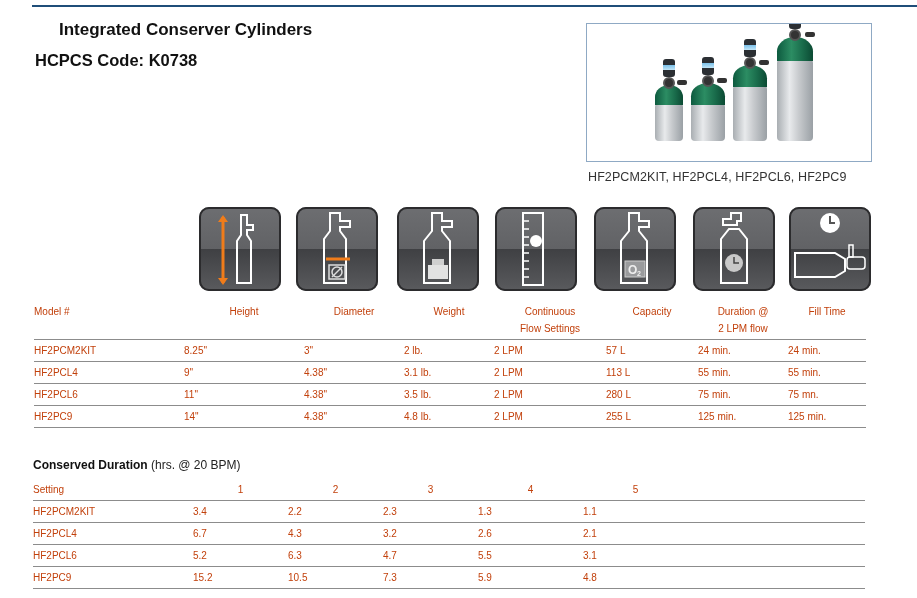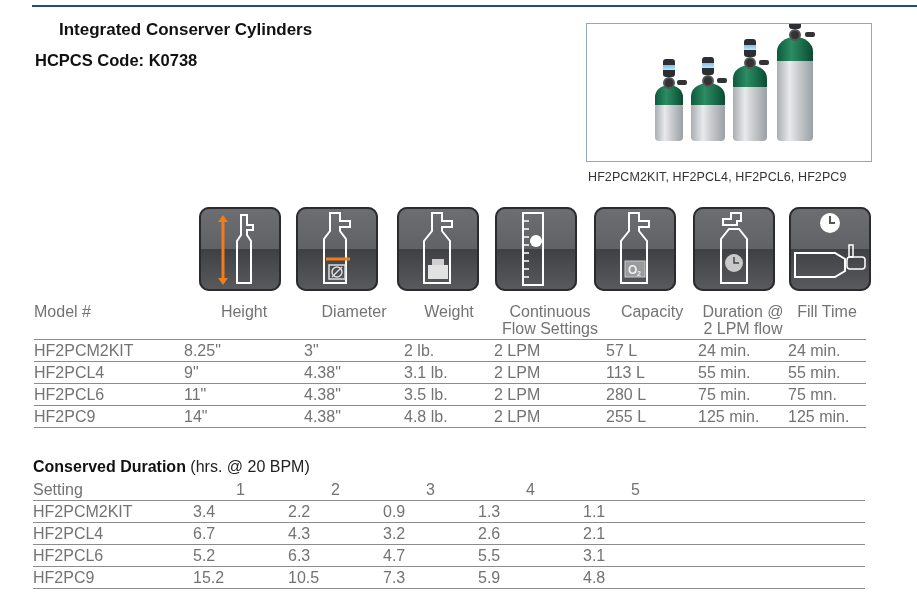--- a/index.html
+++ b/index.html
@@ -29,31 +29,31 @@
     .cyl .knob { position: absolute; width: 10px; height: 5px; background: #333; border-radius: 2px; }
 
     .icons-row { position: absolute; left: 199px; top: 207px; width: 672px; height: 84px; }
     .icon-tile {
       position: absolute; top: 0; width: 82px; height: 84px; border-radius: 10px;
       background: linear-gradient(180deg,#6d6e71 0%,#616265 50%,#3f4043 50%,#5a5b5e 100%);
       box-shadow: inset 0 0 0 2px #2b2b2d;
     }
     .icon-tile svg { position: absolute; left: 0; top: 0; }
 
-    table.spec { position: absolute; border-collapse: collapse; font-size: 16px; color: #737373; }
+    table.spec { position: absolute; border-collapse: collapse; font-size: 10px; color: #c2410c; }
     table.spec th { font-weight: normal; vertical-align: top; line-height: 17px; padding: 0; }
     table.spec td { padding: 0; height: 21px; line-height: 21px; border-top: 1.5px solid #8c8c8c; }
     table.spec tr.last td { border-bottom: 1.5px solid #8c8c8c; }
     .lft { text-align: left; }
     .ctr { }
 
     #main-table { left: 34px; top: 303px; width: 832px; }
     #main-table th { height: 36px; }
 
-    .cd-title { position: absolute; left: 33px; top: 458px; font-size: 16px; color: #222; }
+    .cd-title { position: absolute; left: 33px; top: 458px; font-size: 12px; color: #222; }
     .cd-title b { font-weight: bold; color: #111; }
     #cd-table { left: 33px; top: 479px; width: 832px; }
     #cd-table td { height: 21px; line-height: 21px; }
     #cd-table th { height: 21px; line-height: 21px; }
     #cd-table tr.hdr-row th { border-bottom: 1.5px solid #8c8c8c; }
   </style>
 </head>
 <body>
 
 <div class="top-rule"></div>
@@ -255,21 +255,21 @@
       <th class="ctr">4</th>
       <th class="ctr">5</th>
       <th></th>
     </tr>
   </thead>
   <tbody>
     <tr>
       <td class="lft">HF2PCM2KIT</td>
       <td class="ctr">3.4</td>
       <td class="ctr">2.2</td>
-      <td class="ctr">0.9</td>
+      <td class="ctr">2.3</td>
       <td class="ctr">1.3</td>
       <td class="ctr">1.1</td>
       <td></td>
     </tr>
     <tr>
       <td class="lft">HF2PCL4</td>
       <td class="ctr">6.7</td>
       <td class="ctr">4.3</td>
       <td class="ctr">3.2</td>
       <td class="ctr">2.6</td>

